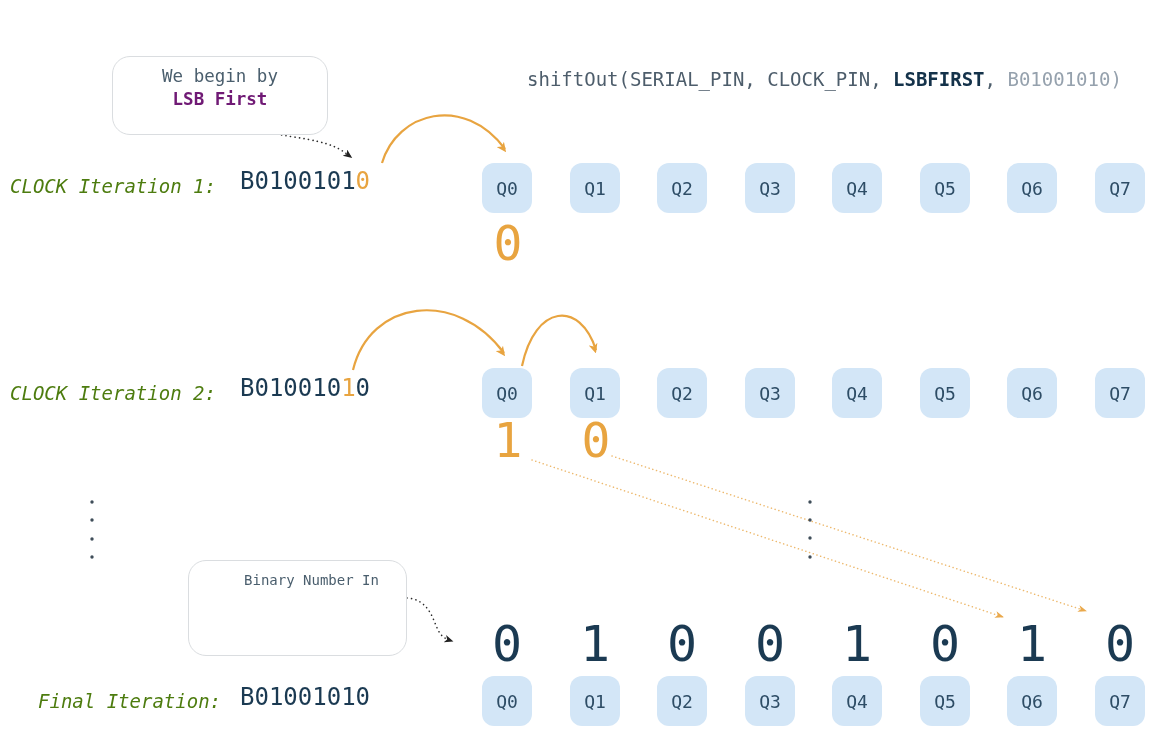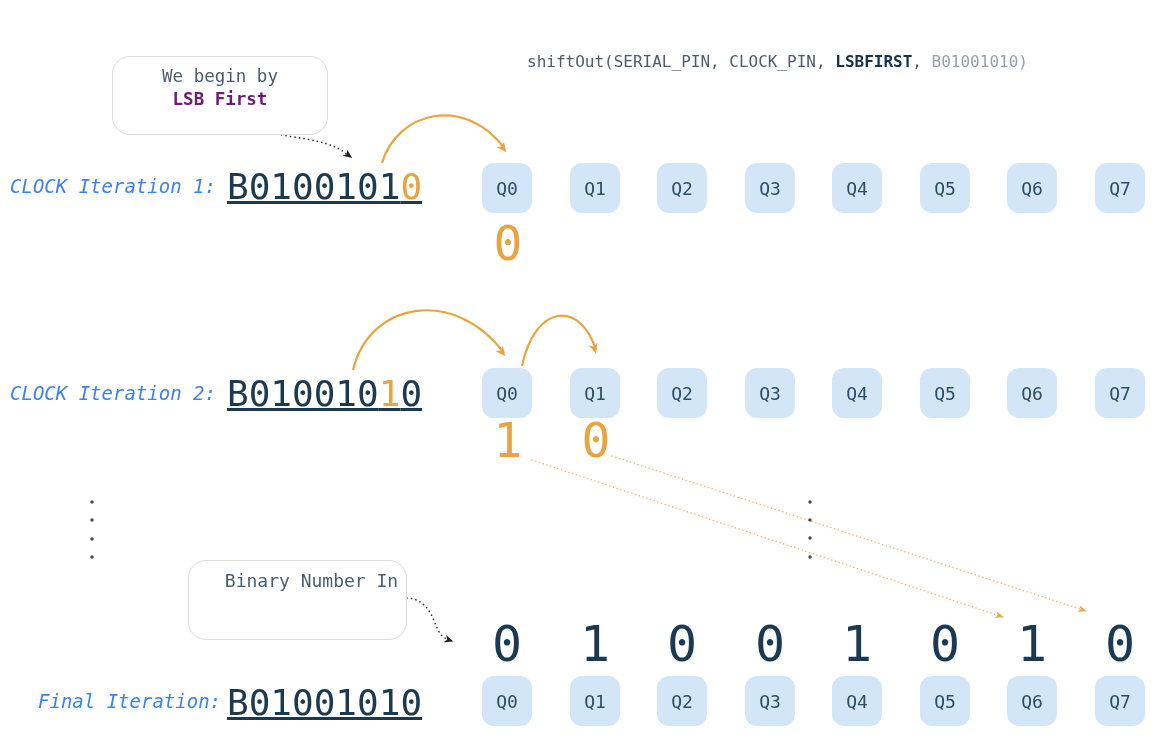--- a/index.html
+++ b/index.html
@@ -19,37 +19,37 @@
     text-align:center;
     color:#4a5e6d;
     font-size:17.5px;
     line-height:23px;
     padding-top:8px;
     box-sizing:border-box;
   }
   .bubble .bold-line{font-weight:bold;color:#701a75;}
   
   .code-line{
-    position:absolute;left:527px;top:52px;
-    font-size:16px;color:#4d5d6b;white-space:pre;
+    position:absolute;left:527px;top:68px;
+    font-size:19px;color:#4d5d6b;white-space:pre;
   }
   .code-line .kw{font-weight:bold;color:#14324a;}
   .code-line .arg{color:#95a1ad;}
   
   .iter-label{
     position:absolute;left:10px;
-    font-style:italic;font-size:19px;color:#3b82f6;
+    font-style:italic;font-size:19px;color:#4d7c0f;
     white-space:pre;line-height:1.2;
   }
   .iter-label.final{left:38px;}
   
   .binary{
-    position:absolute;left:227px;
-    font-size:36px;color:#1b3a52;font-weight:500;
-    white-space:pre;line-height:1;text-decoration:underline;
+    position:absolute;left:240px;
+    font-size:24px;color:#1b3a52;font-weight:500;
+    white-space:pre;line-height:1;
   }
   .binary .active{color:#e8a440;}
   
   .qbox{
     position:absolute;width:50px;height:50px;
     background:#d3e6f7;border-radius:12px;
     display:flex;align-items:center;justify-content:center;
     font-size:18px;color:#2e4d66;
   }
   
@@ -174,21 +174,21 @@
   <div class="qbox" style="left:1007px;top:368px;">
       <span>Q6</span>
     </div>
   <div class="qbox" style="left:1095px;top:368px;">
       <span>Q7</span>
     </div>
 
   <div class="out-digit" style="left:508px;top:416px;">1</div>
   <div class="out-digit" style="left:596px;top:416px;">0</div>
 
-  <div class="bubble" style="left:188px;top:560px;width:219px;height:80px;font-size:18px;padding-left:28px;">
+  <div class="bubble" style="left:188px;top:560px;width:219px;height:96px;font-size:14px;padding-left:28px;">
     <div>Binary Number In</div>
   </div>
 
   <div class="big-digit" style="left:507px;top:619px;">0</div>
   <div class="big-digit" style="left:595px;top:619px;">1</div>
   <div class="big-digit" style="left:682px;top:619px;">0</div>
   <div class="big-digit" style="left:770px;top:619px;">0</div>
   <div class="big-digit" style="left:857px;top:619px;">1</div>
   <div class="big-digit" style="left:945px;top:619px;">0</div>
   <div class="big-digit" style="left:1032px;top:619px;">1</div>

